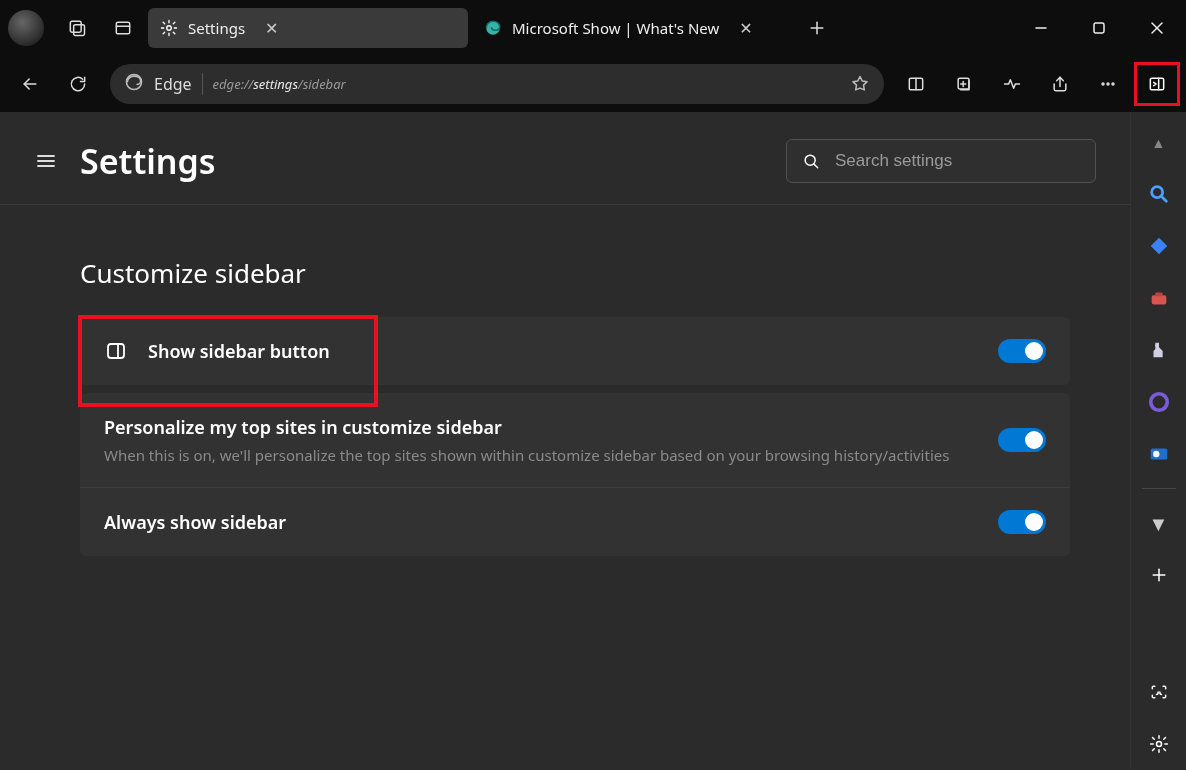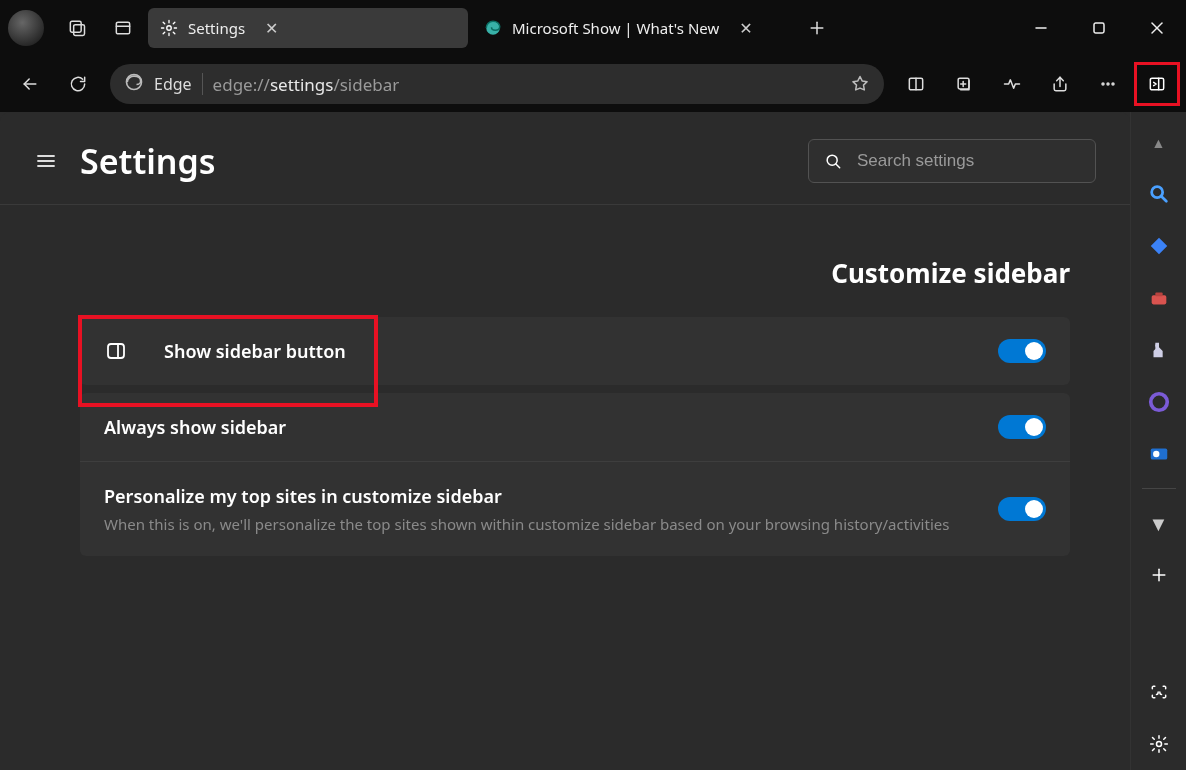--- a/index.html
+++ b/index.html
@@ -74,21 +74,21 @@
     border-radius: 20px;
     display: flex; align-items: center;
     padding: 0 14px; gap: 10px;
     margin: 0 8px;
   }
   .addressbar .identity {
     font-size: 16px; color: #ddd; padding-right: 10px;
     border-right: 1px solid #555;
   }
   .addressbar .url {
-    font-size: 17px; color: #9a9a9a;
+    font-size: 13px; color: #9a9a9a; font-style: italic;
   }
   .addressbar .url .hl { color: #e8e8e8; }
   .addressbar .star { margin-left: auto; color: #bbb; }
   .sidebar-button-box {
     width: 46px; height: 44px;
     display:flex; align-items:center; justify-content:center;
     border: 3px solid var(--red);
     margin-left: 2px;
   }
   
@@ -106,61 +106,60 @@
   }
   .page-header {
     display:flex; align-items:center;
     padding: 26px 34px 20px 34px;
     gap: 22px;
   }
   .hamburger { color:#ddd; }
   .page-title { font-size: 34px; font-weight: 600; }
   .search-wrap {
     margin-left: auto;
-    width: 288px; height: 44px;
+    width: 310px; height: 44px;
     background: #2f2f2f;
     border: 1px solid #525252;
     border-radius: 6px;
     display:flex; align-items:center;
     gap: 12px; padding: 0 14px;
   }
   .search-wrap input {
     flex: 1; border: none; outline: none; background: transparent;
     color: #ccc; font-size: 17px;
   }
   .search-wrap input::placeholder { color: #9a9a9a; }
   .divider { height: 1px; background: #3a3a3a; margin: 0 0 8px 0; }
   .content {
     flex: 1; overflow-y: auto;
     padding: 24px 60px 24px 80px;
     position: relative;
   }
   .content::-webkit-scrollbar { width: 10px; }
   .content::-webkit-scrollbar-thumb { background: #555; border-radius: 5px; }
   .section-title {
-    font-size: 26px; font-weight: 700;
+    font-size: 26px; font-weight: 400;
     margin: 18px 0 26px 0;
-    text-align: right;
   }
   .section-title.big { font-size: 30px; margin-top: 72px; }
   .card {
     background: var(--bg-card);
     border-radius: 6px;
     padding: 0;
     margin-bottom: 8px;
   }
   .row {
     display:flex; align-items:center;
     padding: 22px 24px;
     gap: 20px;
   }
   .row + .row { border-top: 1px solid #3e3e3e; }
   .row .row-label { font-size: 18px; font-weight: 600; }
   .row .row-desc { font-size: 15px; color: var(--text-dim); margin-top: 6px; }
-  .row .row-left { display:flex; align-items:center; gap: 36px; }
+  .row .row-left { display:flex; align-items:center; gap: 20px; }
   .row .row-text { display:flex; flex-direction:column; }
   .toggle {
     margin-left: auto;
     width: 48px; height: 24px;
     border-radius: 12px;
     background: var(--accent);
     position: relative;
   }
   .toggle::after {
     content: ""; position: absolute;
@@ -379,28 +378,28 @@
             </div>
             <div class="toggle"></div>
           </div>
         </div>
         <div class="red-box" style="left:-2px; top:-2px; width:300px; height:92px;"></div>
       </div>
 
       <div class="card">
         <div class="row">
           <div class="row-text">
-            <span class="row-label">Always show sidebar</span>
+            <span class="row-label">Personalize my top sites in customize sidebar</span>
+            <span class="row-desc">When this is on, we'll personalize the top sites shown within customize sidebar based on your browsing history/activities</span>
           </div>
           <div class="toggle"></div>
         </div>
         <div class="row">
           <div class="row-text">
-            <span class="row-label">Personalize my top sites in customize sidebar</span>
-            <span class="row-desc">When this is on, we'll personalize the top sites shown within customize sidebar based on your browsing history/activities</span>
+            <span class="row-label">Always show sidebar</span>
           </div>
           <div class="toggle"></div>
         </div>
       </div>
 
     </div>
   </div>
 
   <div class="sidebar">
     <div class="sb-item" style="color:#888;font-size:14px">▲</div>

